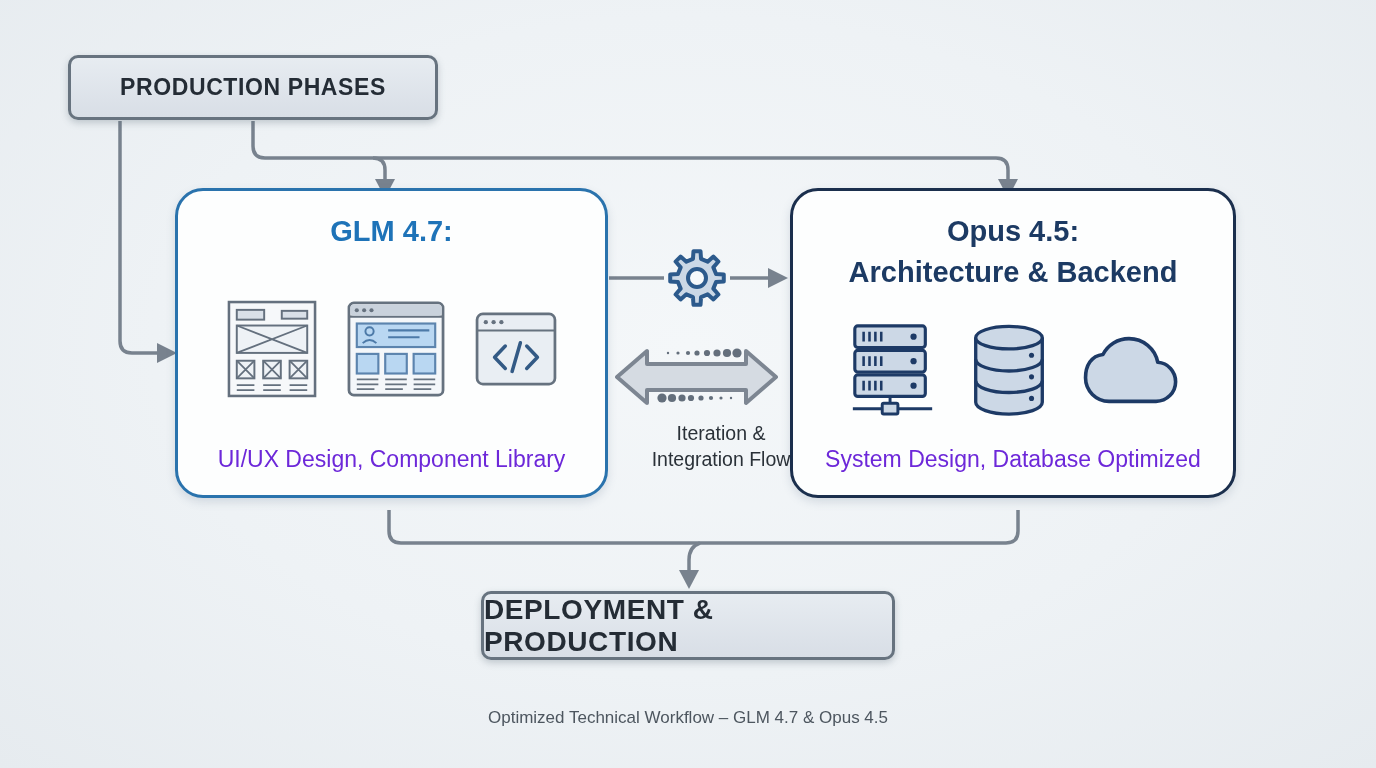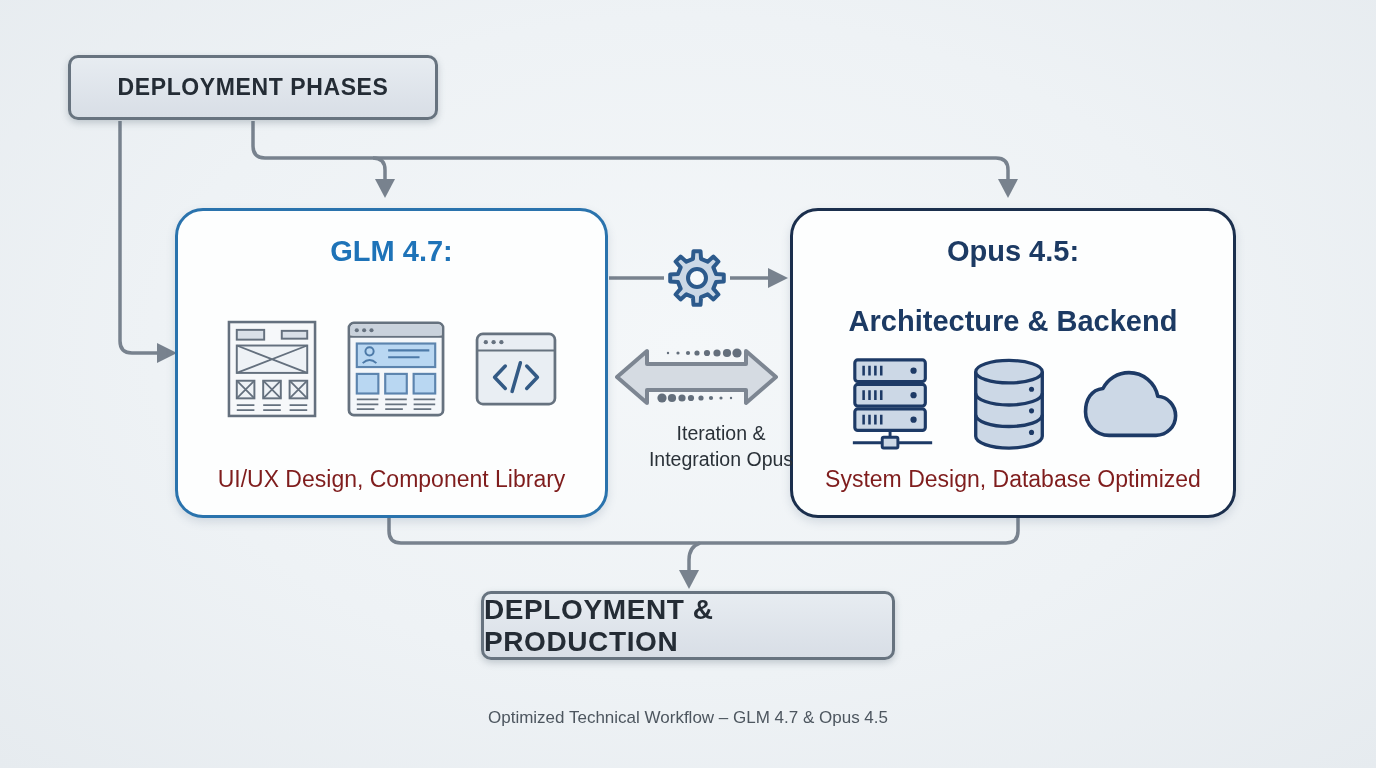--- a/index.html
+++ b/index.html
@@ -29,34 +29,34 @@
   .pill-box .pill-label{
     font-size:23px;font-weight:700;color:#242c35;letter-spacing:0.6px;
   }
   #dev-box{left:68px;top:55px;width:370px;height:65px;}
   #deploy-box{left:481px;top:591px;width:414px;height:69px;}
   #deploy-box .pill-label{font-size:28px;}
 
   .phase-box{
     position:absolute;
     box-sizing:border-box;
-    top:208px;height:310px;
+    top:188px;height:310px;
     background:#fdfefe;
     border-radius:28px;
     display:flex;flex-direction:column;align-items:center;justify-content:space-between;
     padding:20px 8px 22px 8px;
     box-shadow:0 4px 10px rgba(80,100,125,0.18);
   }
   #glm-box{left:175px;width:433px;border:3px solid #2a73ad;}
   #opus-box{left:790px;width:446px;border:3px solid #1b2f4d;}
   .phase-title{font-size:29px;font-weight:700;text-align:center;line-height:41px;}
   #glm-box .phase-title{color:#1e73b8;}
   #opus-box .phase-title{color:#1c3a63;}
   .icon-row{display:flex;align-items:center;justify-content:center;gap:30px;}
-  .phase-subtitle{font-size:23px;color:#7f1d1d;text-align:left;}
+  .phase-subtitle{font-size:23px;color:#6d28d9;text-align:left;}
 
   #flow-label{
     position:absolute;left:611px;top:420px;width:220px;
     text-align:center;font-size:19.5px;color:#2a3138;line-height:26px;
   }
   #caption{
     position:absolute;left:0;top:708px;width:1376px;
     text-align:center;font-size:17px;color:#4d565f;
   }
 </style>
@@ -115,21 +115,21 @@
     </g>
 
     <g>
       <path class="connector" d="M389 510 L389 531 Q389 543 401 543 L1006 543 Q1018 543 1018 531 L1018 510"></path>
       <path class="connector" d="M700 543 C691 546 689 553 689 560 L689 571"></path>
       <polygon class="arrowhead" points="679,570 699,570 689,589"></polygon>
     </g>
   </svg>
 
   <div class="pill-box" id="dev-box">
-    <span class="pill-label">DEPLOYMENT PHASES</span>
+    <span class="pill-label">PRODUCTION PHASES</span>
   </div>
 
   <div class="phase-box" id="glm-box">
     <div class="phase-title">
       <span style="display:block;">GLM 4.7:</span>
     </div>
     <div class="icon-row">
 
       <svg width="90" height="98" viewBox="0 0 92 100">
         <rect x="2" y="2" width="88" height="96" fill="#f6f8fa" stroke="#64707e" stroke-width="2.6"></rect>
@@ -191,21 +191,21 @@
           <path d="M46.5 31.5 L38 61"></path>
         </g>
       </svg>
     </div>
     <div class="phase-subtitle">UI/UX Design, Component Library</div>
   </div>
 
   <div class="phase-box" id="opus-box">
     <div class="phase-title">
       <span style="display:block;">Opus 4.5:</span>
-      <span style="display:block;margin-top:29px;">Architecture &amp; Backend</span>
+      <span style="display:block;">Architecture &amp; Backend</span>
     </div>
     <div class="icon-row">
 
       <svg width="92" height="94" viewBox="0 0 92 96">
         <g fill="#ccd8e6" stroke="#1d3a66" stroke-width="3.2">
           <rect x="7" y="3" width="72" height="22" rx="3"></rect>
           <rect x="7" y="28" width="72" height="22" rx="3"></rect>
           <rect x="7" y="53" width="72" height="22" rx="3"></rect>
         </g>
         <g stroke="#1d3a66" stroke-width="2.6">
@@ -241,21 +241,21 @@
         <g transform="scale(4)">
           <path d="M19.35 10.04 C18.67 6.59 15.64 4 12 4 C9.11 4 6.6 5.64 5.35 8.04 C2.34 8.36 0.9 10.91 0.9 14 C0.9 17.31 3.59 20 6.9 20 L18.9 20 C21.66 20 23.9 17.76 23.9 15 C23.9 12.36 21.95 10.22 19.35 10.04 Z" fill="#ccd8e6" stroke="#1d3a66" stroke-width="0.92" stroke-linejoin="round"></path>
         </g>
       </svg>
     </div>
     <div class="phase-subtitle">System Design, Database Optimized</div>
   </div>
 
   <div id="flow-label">
     <span style="display:block;">Iteration &amp;</span>
-    <span style="display:block;">Integration Opus</span>
+    <span style="display:block;">Integration Flow</span>
   </div>
 
   <div class="pill-box" id="deploy-box">
     <span class="pill-label">DEPLOYMENT &amp; PRODUCTION</span>
   </div>
 
   <div id="caption">Optimized Technical Workflow – GLM 4.7 &amp; Opus 4.5</div>
 
 </div>
 

